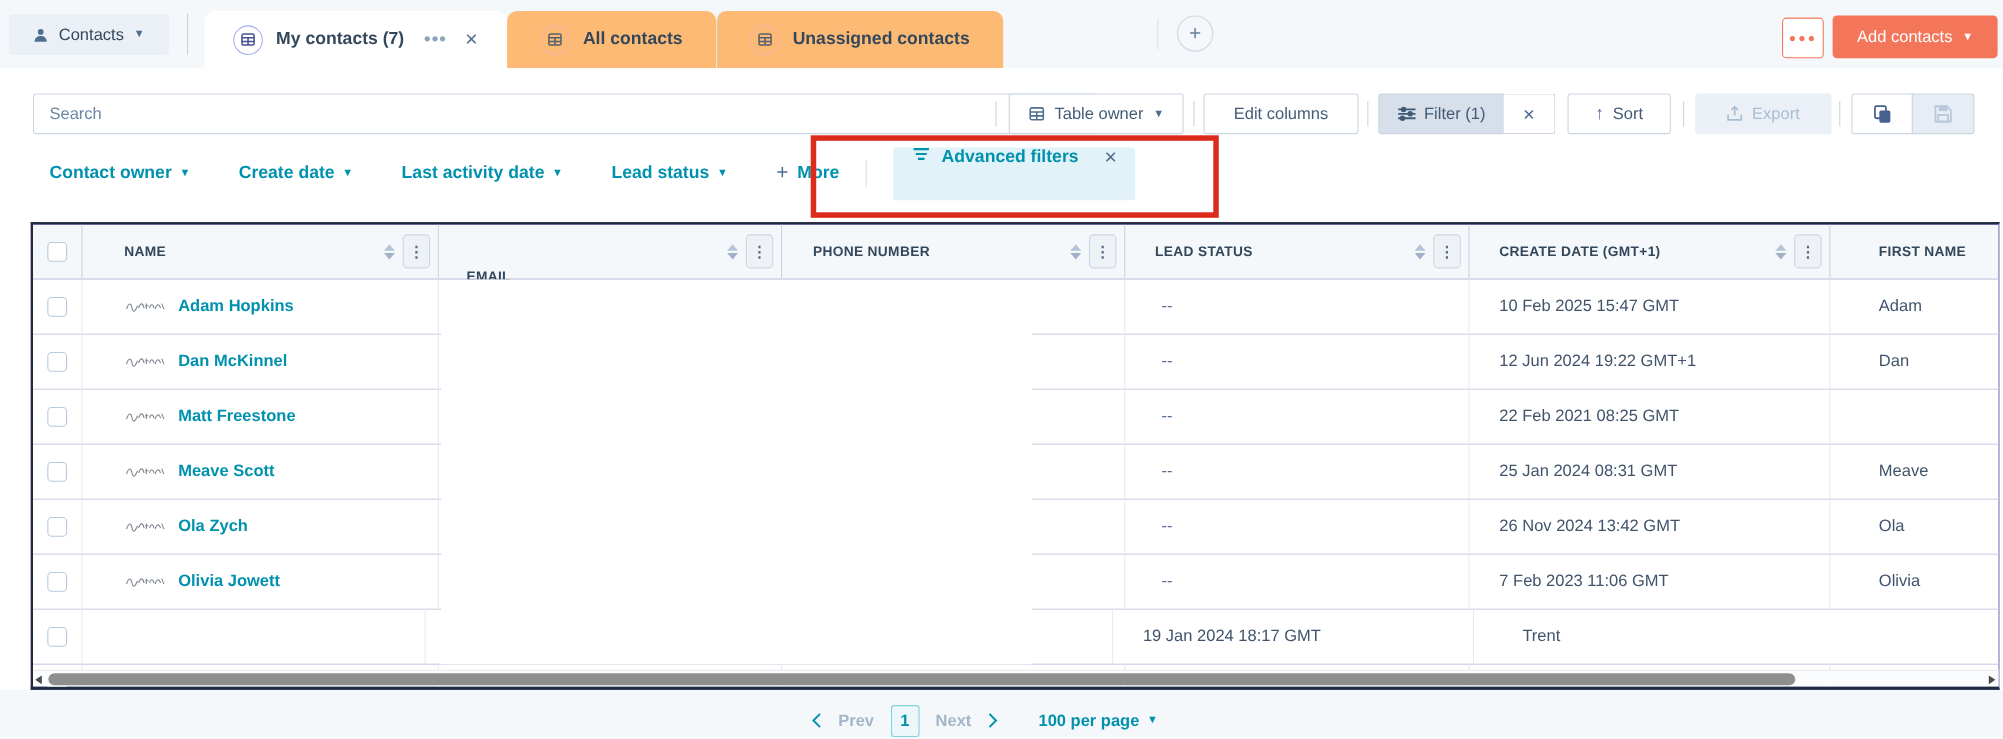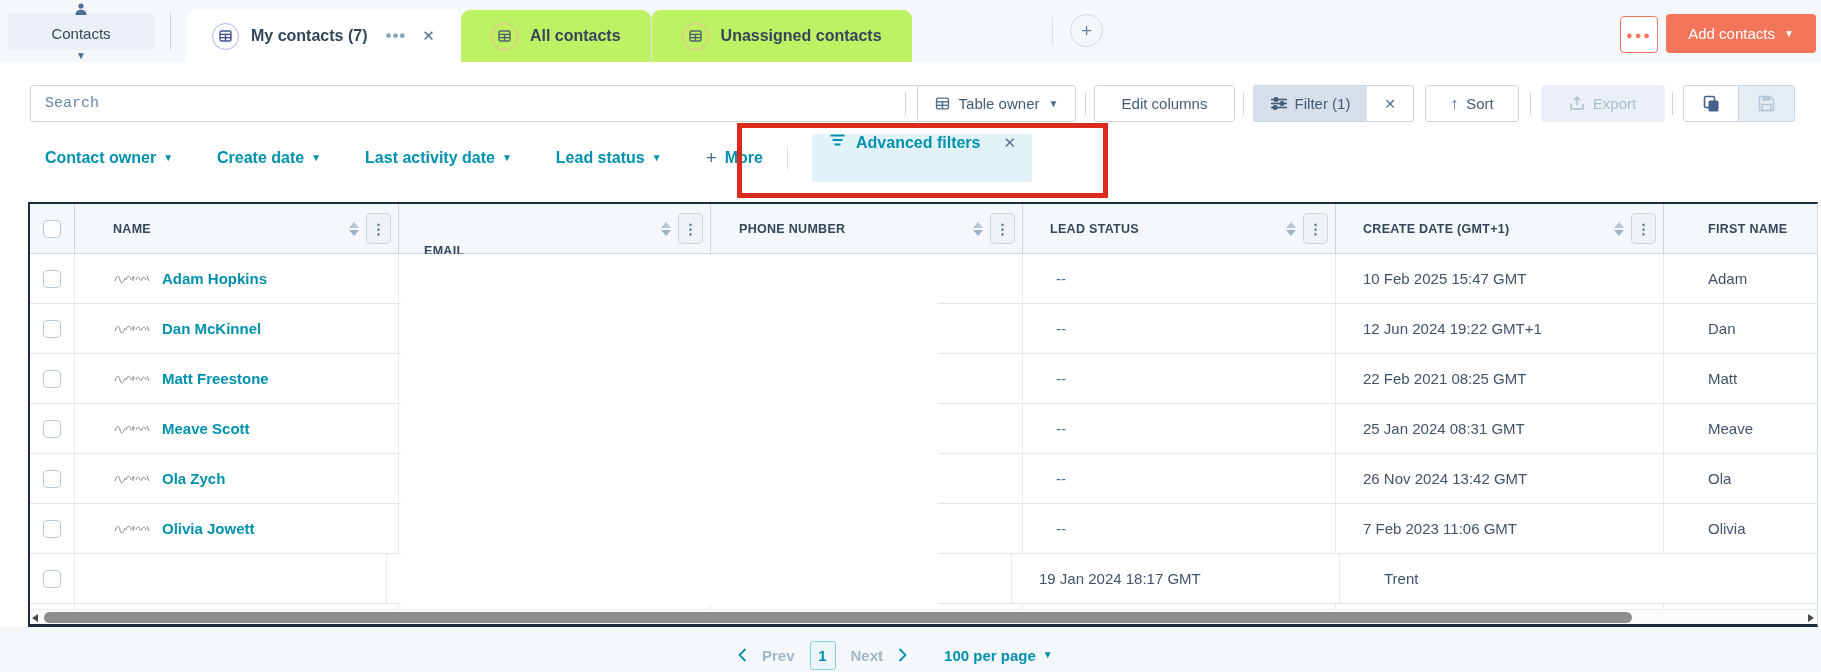--- a/index.html
+++ b/index.html
@@ -11,27 +11,27 @@
     color:#33475b;
     overflow:hidden;
   }
 
   
   .topbar { position:absolute; left:0; top:0; width:1821px; height:62px; background:#f5f8fa; }
   .contacts-btn {
     position:absolute; left:8px; top:13px; height:37px; width:146px;
     background:#eaf0f6; border:1px solid #eaf0f6; border-radius:3px;
     display:flex; align-items:center; justify-content:center; gap:9px;
-    font-size:15px; color:#33475b; cursor:pointer;flex-direction:column;
+    font-size:15px; color:#33475b; cursor:pointer;
   }
   .topbar-sep { position:absolute; left:170px; top:12px; width:1px; height:38px; background:#cbd6e2; }
   .tabs { position:absolute; left:186px; top:10px; height:52px; display:flex; align-items:stretch; }
   .tab {
     display:flex; align-items:center; gap:12px; padding:0 30px;
-    background:#bef264; font-weight:bold; font-size:16px; color:#33475b;
+    background:#fdba74; font-weight:bold; font-size:16px; color:#33475b;
     border-radius:9px 9px 0 0; cursor:pointer; white-space:nowrap;
   }
   .tab.i2 { border-left:1px solid #dde4ee; }
   .tab.active { background:#ffffff; padding:0 26px; }
   .tab-icon-circle {
     width:27px; height:27px; border-radius:50%; flex:0 0 27px;
     display:flex; align-items:center; justify-content:center;
     border:1.5px solid #f5b3a1; color:#54616f;
   }
   .tab.active .tab-icon-circle { border-color:#a9b3e9; color:#47518f; }
@@ -59,21 +59,21 @@
   }
   .caret { font-size:10px; line-height:1; }
 
   
   .content-bg { position:absolute; left:0; top:62px; width:1821px; height:565px; background:#fff; }
 
   
   .search-box {
     position:absolute; left:30px; top:85px; width:968px; height:37px;
     background:#fff; border:1px solid #cbd6e2; border-radius:3px;
-    display:flex; align-items:center;font-family:Liberation Mono, monospace;
+    display:flex; align-items:center;
   }
   .search-box input {
     flex:1; border:none; outline:none; font-size:15px; color:#33475b;
     padding:0 14px; background:transparent; font-family:inherit;
   }
   .search-box input::placeholder { color:#6a87a5; opacity:1; }
   .search-icon { margin-right:13px; display:flex; }
   .tool-sep { position:absolute; top:92px; width:1px; height:23px; background:#cbd6e2; }
   .btn {
     position:absolute; top:85px; height:37px; background:#fff;
@@ -512,21 +512,20 @@
         <svg width="38" height="13" viewBox="0 0 38 13" fill="none" stroke="#555f6b" stroke-width="1">
           <path d="M2 9 C4 3, 6 3, 7 8 S10 11 12 6 M13 8 C15 2, 17 4, 18 8 M20 4 L20 9 M19 6 H22 M23 8 C24 4, 26 4, 27 8 M28 9 C30 3, 32 5, 33 8 M34 4 L36 9"></path>
         </svg>
       </span>
       <a class="name-link">Matt Freestone</a>
     </div>
     <div class="cell c2"></div>
     <div class="cell c3"></div>
     <div class="cell c4">--</div>
     <div class="cell c5">22 Feb 2021 08:25 GMT</div>
-    <div class="cell c6">Matt</div>
   </div>
 
   <div class="trow i3">
     <div class="cell c0">
           <span class="checkbox"></span>
         </div>
     <div class="cell c1">
       <span class="avatar-scribble">
         <svg width="38" height="13" viewBox="0 0 38 13" fill="none" stroke="#555f6b" stroke-width="1">
           <path d="M2 9 C4 3, 6 3, 7 8 S10 11 12 6 M13 8 C15 2, 17 4, 18 8 M20 4 L20 9 M19 6 H22 M23 8 C24 4, 26 4, 27 8 M28 9 C30 3, 32 5, 33 8 M34 4 L36 9"></path>

